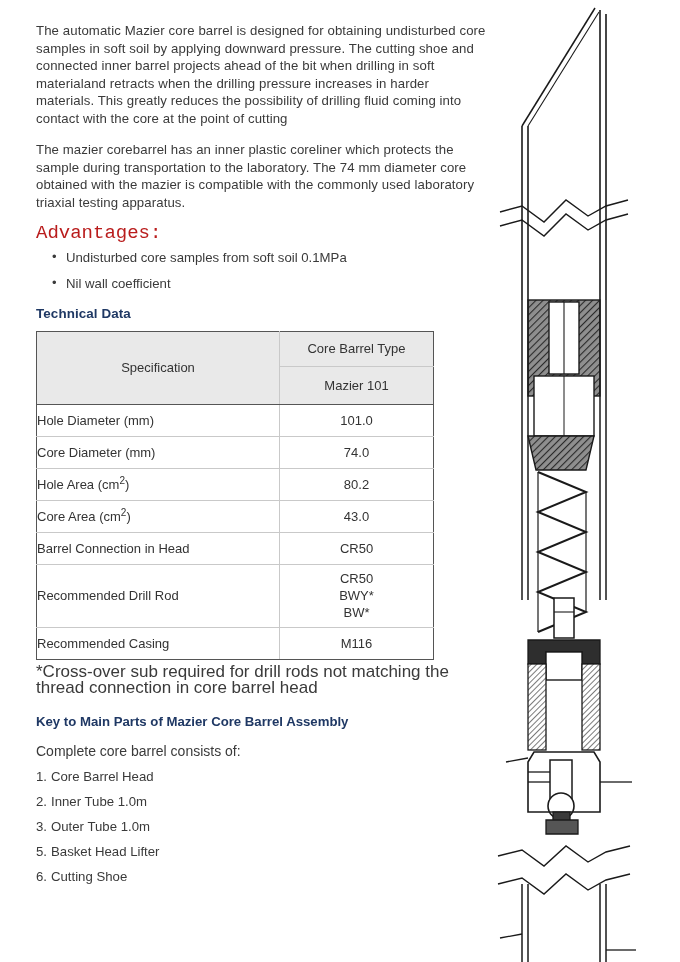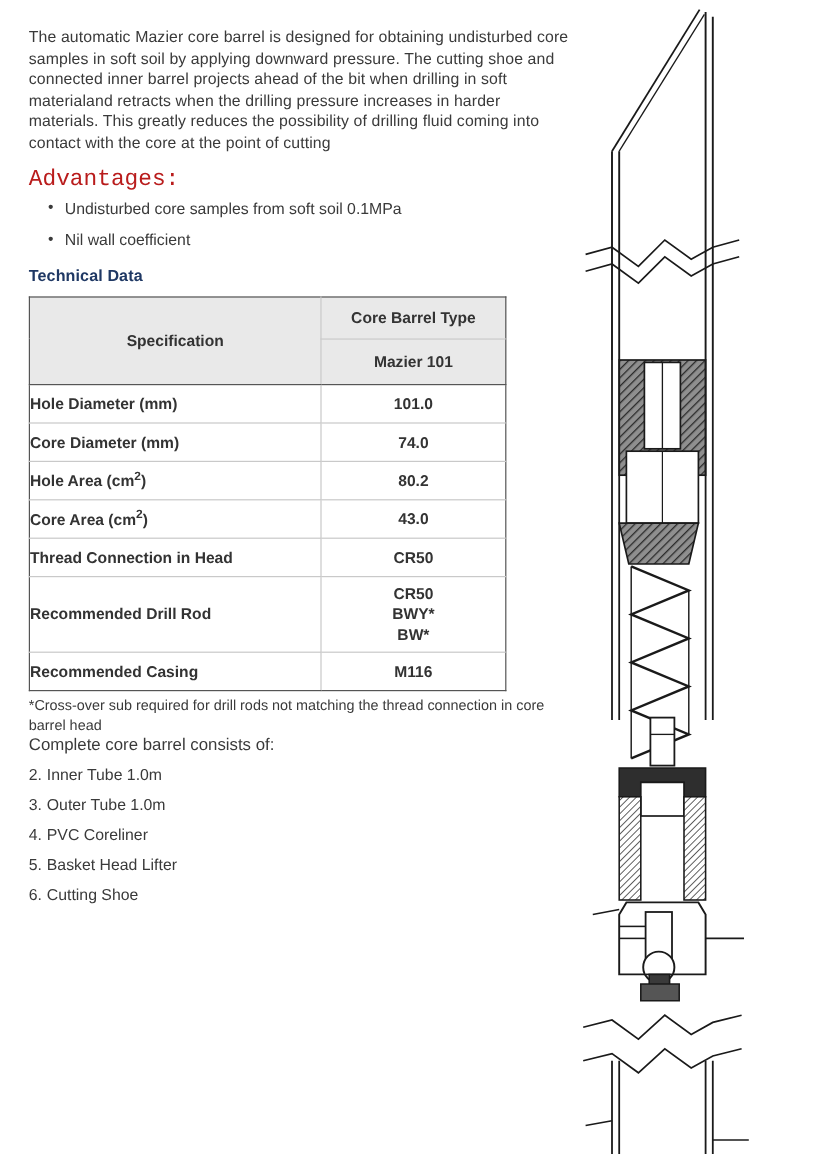--- a/index.html
+++ b/index.html
@@ -11,21 +11,21 @@
     width: 680px;
     height: 962px;
     position: relative;
     font-family: "Liberation Sans", sans-serif;
     color: #2b2b2b;
     overflow: hidden;
   }
 
   #page {
     position: absolute;
-    left: 0; top: 0;
+    left: 12px; top: 0;
     width: 540px;
     height: 962px;
   }
 
   
   #text-column {
     position: absolute;
     left: 24px;
     top: 22px;
     width: 450px;
@@ -82,21 +82,21 @@
     width: 397px;
     table-layout: fixed;
     margin: 0;
   }
   table.tech col.c1 { width: 243px; }
   table.tech col.c2 { width: 154px; }
 
   table.tech td, table.tech th {
     border: 1px solid #c9c9c9;
     padding: 0;
-    font-weight: bold;
+    font-weight: normal;
     font-size: 13px;
     color: #333333;
     vertical-align: middle;
   }
   table.tech .outer-l { border-left: 1.6px solid #555555; }
   table.tech .outer-r { border-right: 1.6px solid #555555; }
   table.tech .outer-t { border-top: 1.6px solid #555555; }
   table.tech .outer-b { border-bottom: 1.6px solid #555555; }
   table.tech .sep-l  { border-left: 1.6px solid #555555; }
 
@@ -121,21 +121,21 @@
     text-align: center;
     height: 31px;
     font-size: 13px;
   }
   td.val.tall { height: 62px; line-height: 17px; }
 
   sup.sq { font-size: 10px; vertical-align: super; }
 
   p.footnote {
     margin: 4px 0 0 0;
-    font-size: 12px;
+    font-size: 17px;
     line-height: 16px;
     color: #3a3a3a;
     width: 440px;
   }
 
   h2.key-head {
     margin: 18px 0 14px 0;
     font-size: 13.2px;
     font-weight: bold;
     color: #1f3864;
@@ -170,20 +170,21 @@
   }
 </style>
 </head>
 <body>
 
 <div id="page">
 
   <div id="text-column">
 
     <p class="body-para">The automatic Mazier core barrel is designed for obtaining undisturbed core samples in soft soil by applying downward pressure. The cutting shoe and connected inner barrel projects ahead of the bit when drilling in soft materialand retracts when the drilling pressure increases in harder materials. This greatly reduces the possibility of drilling fluid coming into contact with the core at the point of cutting</p>
+    <p class="body-para">The mazier corebarrel has an inner plastic coreliner which protects the sample during transportation to the laboratory. The 74 mm diameter core obtained with the mazier is compatible with the commonly used laboratory triaxial testing apparatus.</p>
 
     <p class="lead-in">Advantages:</p>
 
     <ul class="advantages">
       <li>Undisturbed core samples from soft soil 0.1MPa</li>
       <li>Nil wall coefficient</li>
     </ul>
 
     <h2 class="section-head">Technical Data</h2>
 
@@ -211,45 +212,46 @@
         </tr>
         <tr>
           <td class="spec outer-l"><span>Hole Area (cm</span><sup class="sq">2</sup><span>)</span></td>
           <td class="val sep-l outer-r">80.2</td>
         </tr>
         <tr>
           <td class="spec outer-l"><span>Core Area (cm</span><sup class="sq">2</sup><span>)</span></td>
           <td class="val sep-l outer-r">43.0</td>
         </tr>
         <tr>
-          <td class="spec outer-l">Thread Connection in Head</td>
+          <td class="spec outer-l">Barrel Connection in Head</td>
           <td class="val sep-l outer-r">CR50</td>
         </tr>
         <tr>
           <td class="spec outer-l">Recommended Drill Rod</td>
           <td class="val tall sep-l outer-r" style="white-space: pre-line;">CR50
 BWY*
 BW*</td>
         </tr>
         <tr>
           <td class="spec outer-l outer-b">Recommended Casing</td>
           <td class="val sep-l outer-r outer-b">M116</td>
         </tr>
       </tbody>
     </table>
 
     <p class="footnote">*Cross-over sub required for drill rods not matching the thread connection in core barrel head</p>
 
+    <h2 class="key-head">Key to Main Parts of Mazier Core Barrel Assembly</h2>
 
     <p class="consists">Complete core barrel consists of:</p>
 
     <ol class="parts">
+      <li><span class="num">1.</span><span>Core Barrel Head</span></li>
       <li><span class="num">2.</span><span>Inner Tube 1.0m</span></li>
       <li><span class="num">3.</span><span>Outer Tube 1.0m</span></li>
-      <li><span class="num">4.</span><span>PVC Coreliner</span></li>
       <li><span class="num">5.</span><span>Basket Head Lifter</span></li>
       <li><span class="num">6.</span><span>Cutting Shoe</span></li>
     </ol>
 
   </div>
 
   <div id="drawing">
     <svg width="210" height="962" viewBox="0 0 210 962" xmlns="http://www.w3.org/2000/svg">
       <defs>
         <pattern id="hatchDark" width="5" height="5" patternUnits="userSpaceOnUse" patternTransform="rotate(45)">

